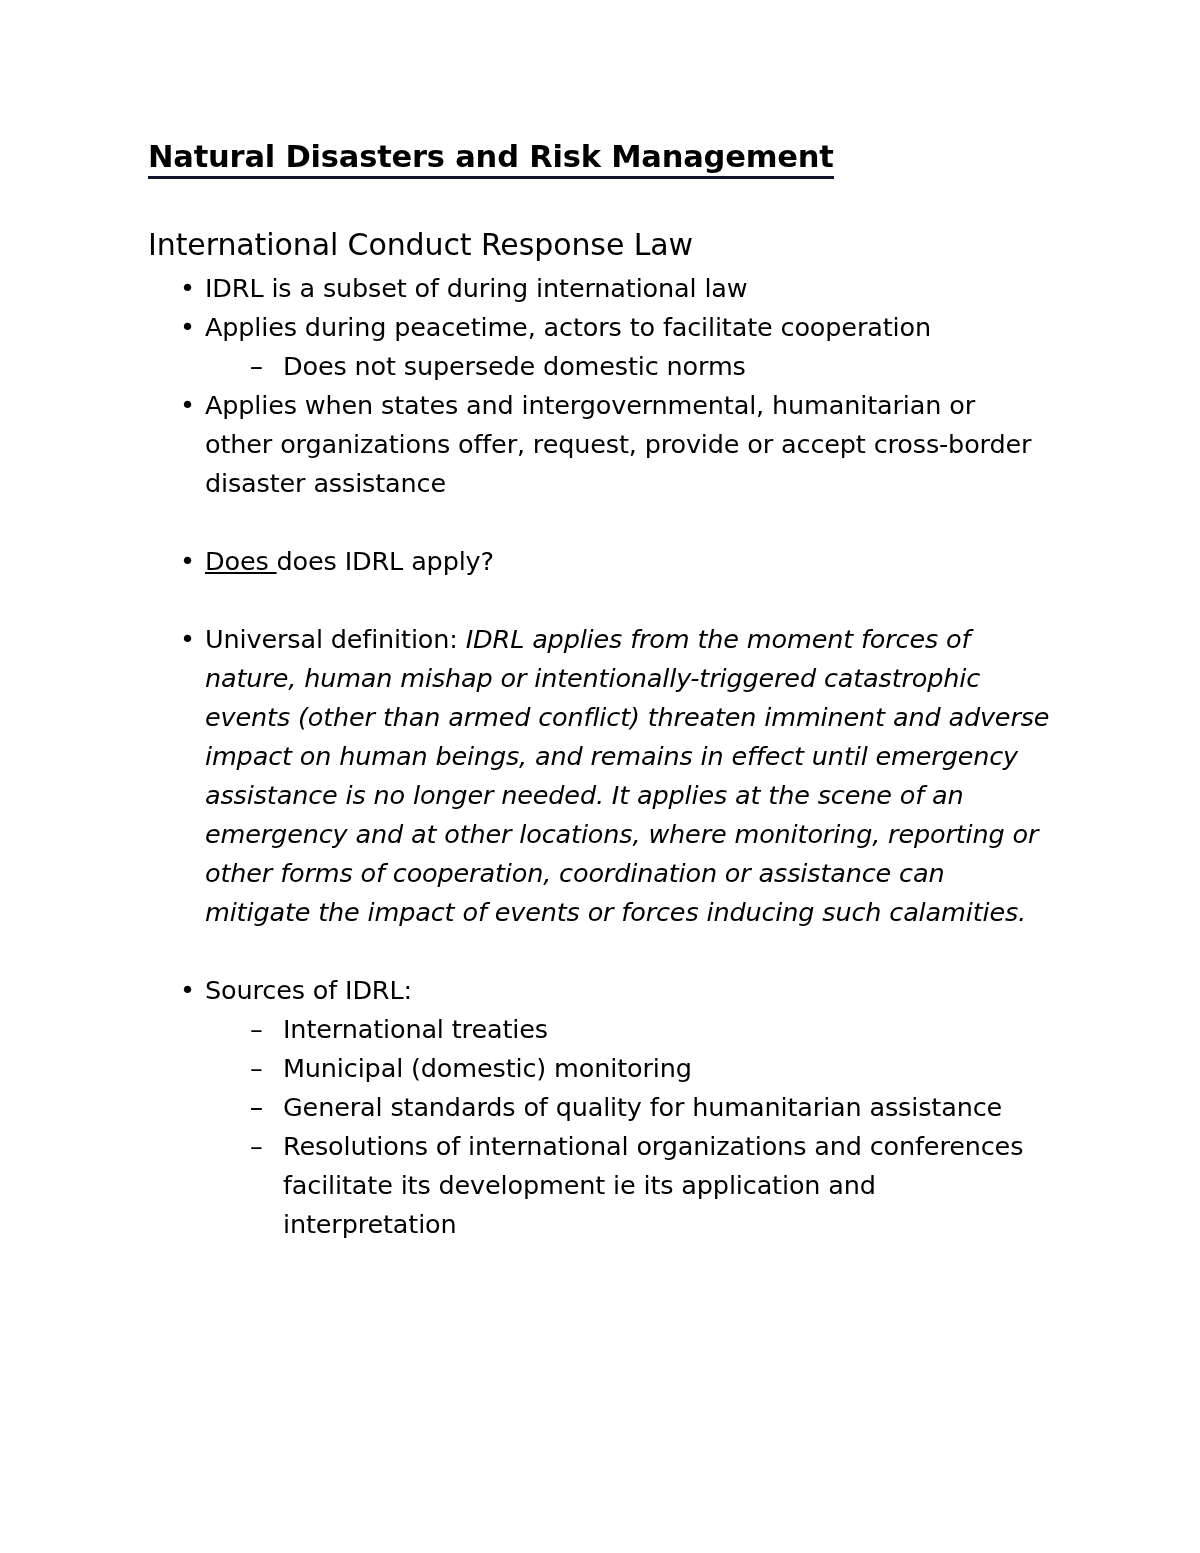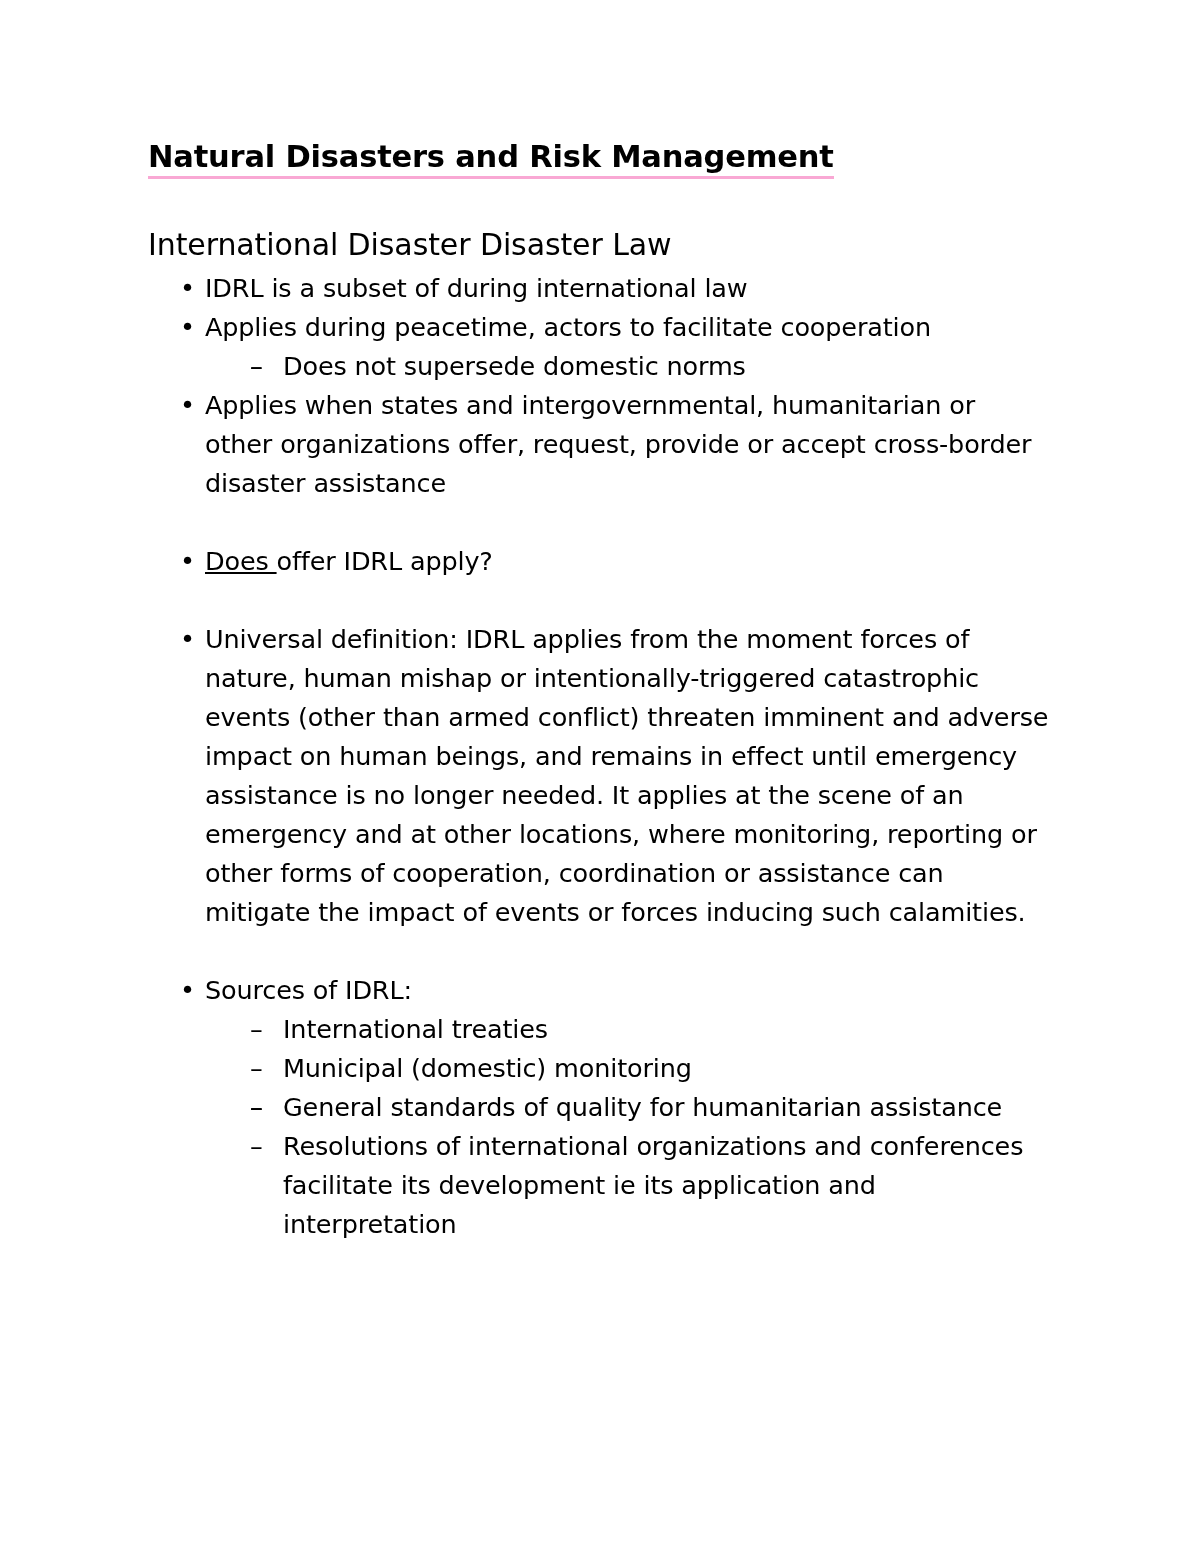--- a/index.html
+++ b/index.html
@@ -29,21 +29,21 @@
   }
 
   
   .doc-title {
     font-size: 30.5px;
     font-weight: bold;
     letter-spacing: -0.2px;
     line-height: 1.12;
     margin: 0 0 49px 0;
     display: inline-block;
-    border-bottom: 3px solid #f9a8d4;
+    border-bottom: 3px solid #0f172a;
     padding-bottom: 2px;
     white-space: nowrap;
   }
   .title-wrap { display: block; }
 
   
   .section-heading {
     font-size: 30px;
     font-weight: normal;
     line-height: 1.15;
@@ -97,37 +97,37 @@
   }
 
   .txt { display: inline; }
 
   .blank-line {
     height: 39px;
     line-height: 39px;
     font-size: 25.5px;
   }
 
-  .italic { }
+  .italic { font-style: italic; }
   .uline  { text-decoration: underline; text-underline-offset: 2px; }
 
   
   .measure { display: block; max-width: 845px; }
   li.b2 .measure { max-width: 770px; }
 </style>
 </head>
 <body>
 
 <div class="page">
 
   <div class="title-wrap">
     <h1 class="doc-title">Natural Disasters and Risk Management</h1>
   </div>
 
-  <h2 class="section-heading">International Disaster Disaster Law</h2>
+  <h2 class="section-heading">International Conduct Response Law</h2>
 
   <ul class="level1">
 
     <li class="b1">
       <span class="marker">•</span>
       <span class="measure txt">IDRL is a subset of during international law</span>
     </li>
 
     <li class="b1">
       <span class="marker">•</span>
@@ -146,21 +146,21 @@
 
     <li class="b1">
       <span class="marker">•</span>
       <span class="measure txt">Applies when states and intergovernmental, humanitarian or other organizations offer, request, provide or accept cross-border disaster assistance</span>
     </li>
 
     <li class="blank-line">&nbsp;</li>
 
     <li class="b1">
       <span class="marker">•</span>
-      <span class="measure"><span class="uline">Does </span><span>offer IDRL apply?</span></span>
+      <span class="measure"><span class="uline">Does </span><span>does IDRL apply?</span></span>
     </li>
 
     <li class="blank-line">&nbsp;</li>
 
     <li class="b1">
       <span class="marker">•</span>
       <span class="measure"><span>Universal definition: </span><span class="italic">IDRL applies from the moment forces of nature, human mishap or intentionally-triggered catastrophic events (other than armed conflict) threaten imminent and adverse impact on human beings, and remains in effect until emergency assistance is no longer needed. It applies at the scene of an emergency and at other locations, where monitoring, reporting or other forms of cooperation, coordination or assistance can mitigate the impact of events or forces inducing such calamities.</span></span>
     </li>
 
     <li class="blank-line">&nbsp;</li>

